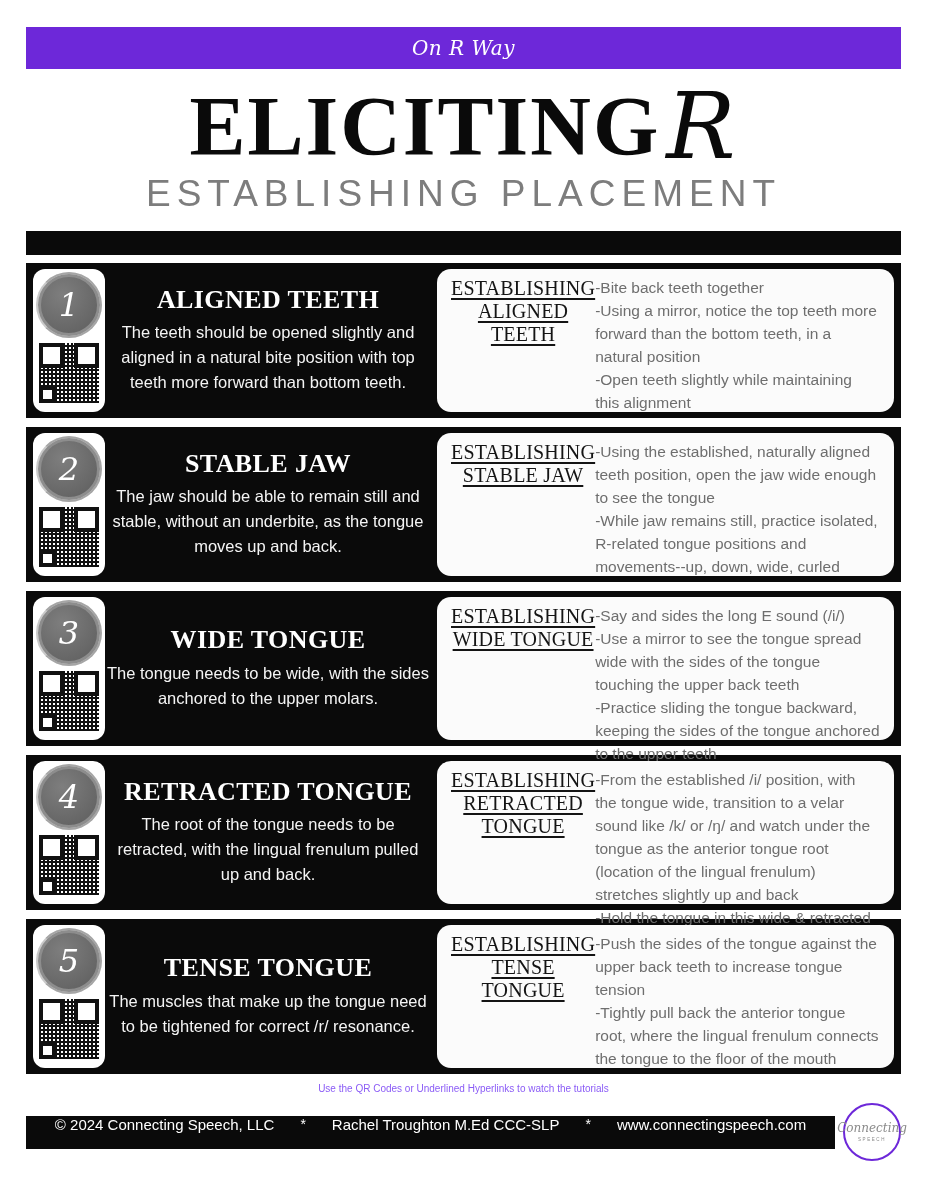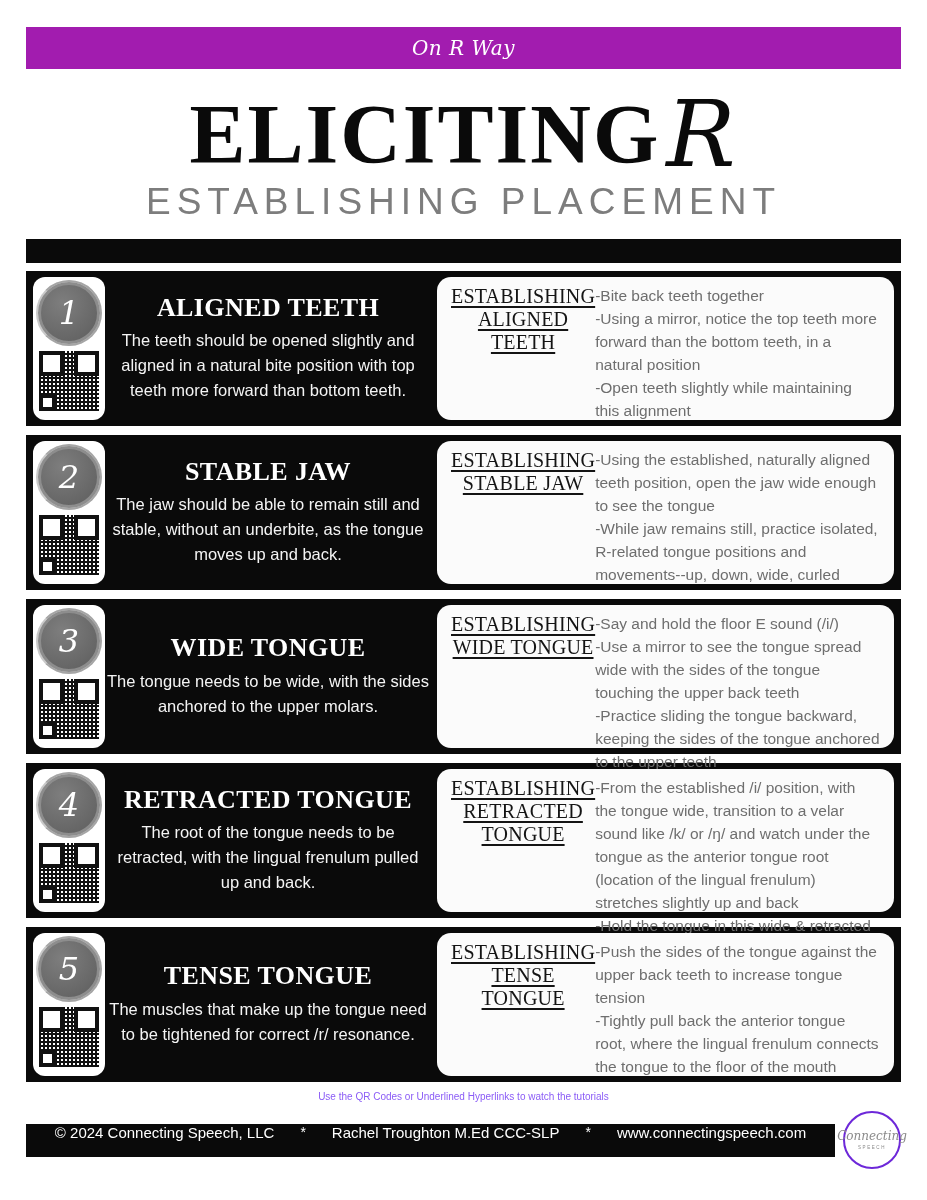--- a/index.html
+++ b/index.html
@@ -17,37 +17,37 @@
     height: 1200px;
     position: relative;
     padding: 0 26px;
     background: #ffffff;
   }
 
   
   .top-banner {
     margin-top: 27px;
     height: 42px;
-    background: #a21caf;
+    background: #6d28d9;
     display: flex;
     align-items: center;
     justify-content: center;
   }
   .brand-script {
     color: #ffffff;
     font-family: "DejaVu Serif", serif;
     font-style: italic;
     font-size: 20px;
     letter-spacing: 0.5px;
     font-weight: 400;
   }
 
   
   .title-block {
-    padding-top: 16px;
+    padding-top: 8px;
     text-align: center;
   }
   .main-title {
     font-family: "Liberation Serif", serif;
     font-size: 84px;
     font-weight: 700;
     letter-spacing: 2px;
     color: #0a0a0a;
     line-height: 1.0;
     white-space: nowrap;
@@ -341,21 +341,21 @@
             <i></i>
           </div>
       </div>
       <div class="left-text">
         <div class="left-title">WIDE TONGUE</div>
         <div class="left-body">The tongue needs to be wide, with the sides anchored to the upper molars.</div>
       </div>
       <div class="right-card">
         <div class="right-title">ESTABLISHING WIDE TONGUE</div>
         <div class="right-lines">
-          <div>-Say and hold the floor E sound (/i/)</div>
+          <div>-Say and sides the long E sound (/i/)</div>
           <div>-Use a mirror to see the tongue spread wide with the sides of the tongue touching the upper back teeth</div>
           <div>-Practice sliding the tongue backward, keeping the sides of the tongue anchored to the upper teeth</div>
         </div>
       </div>
     </div>
 
     <div class="row">
       <div class="badge-col">
         <div class="num-badge">
           <span>4</span>

